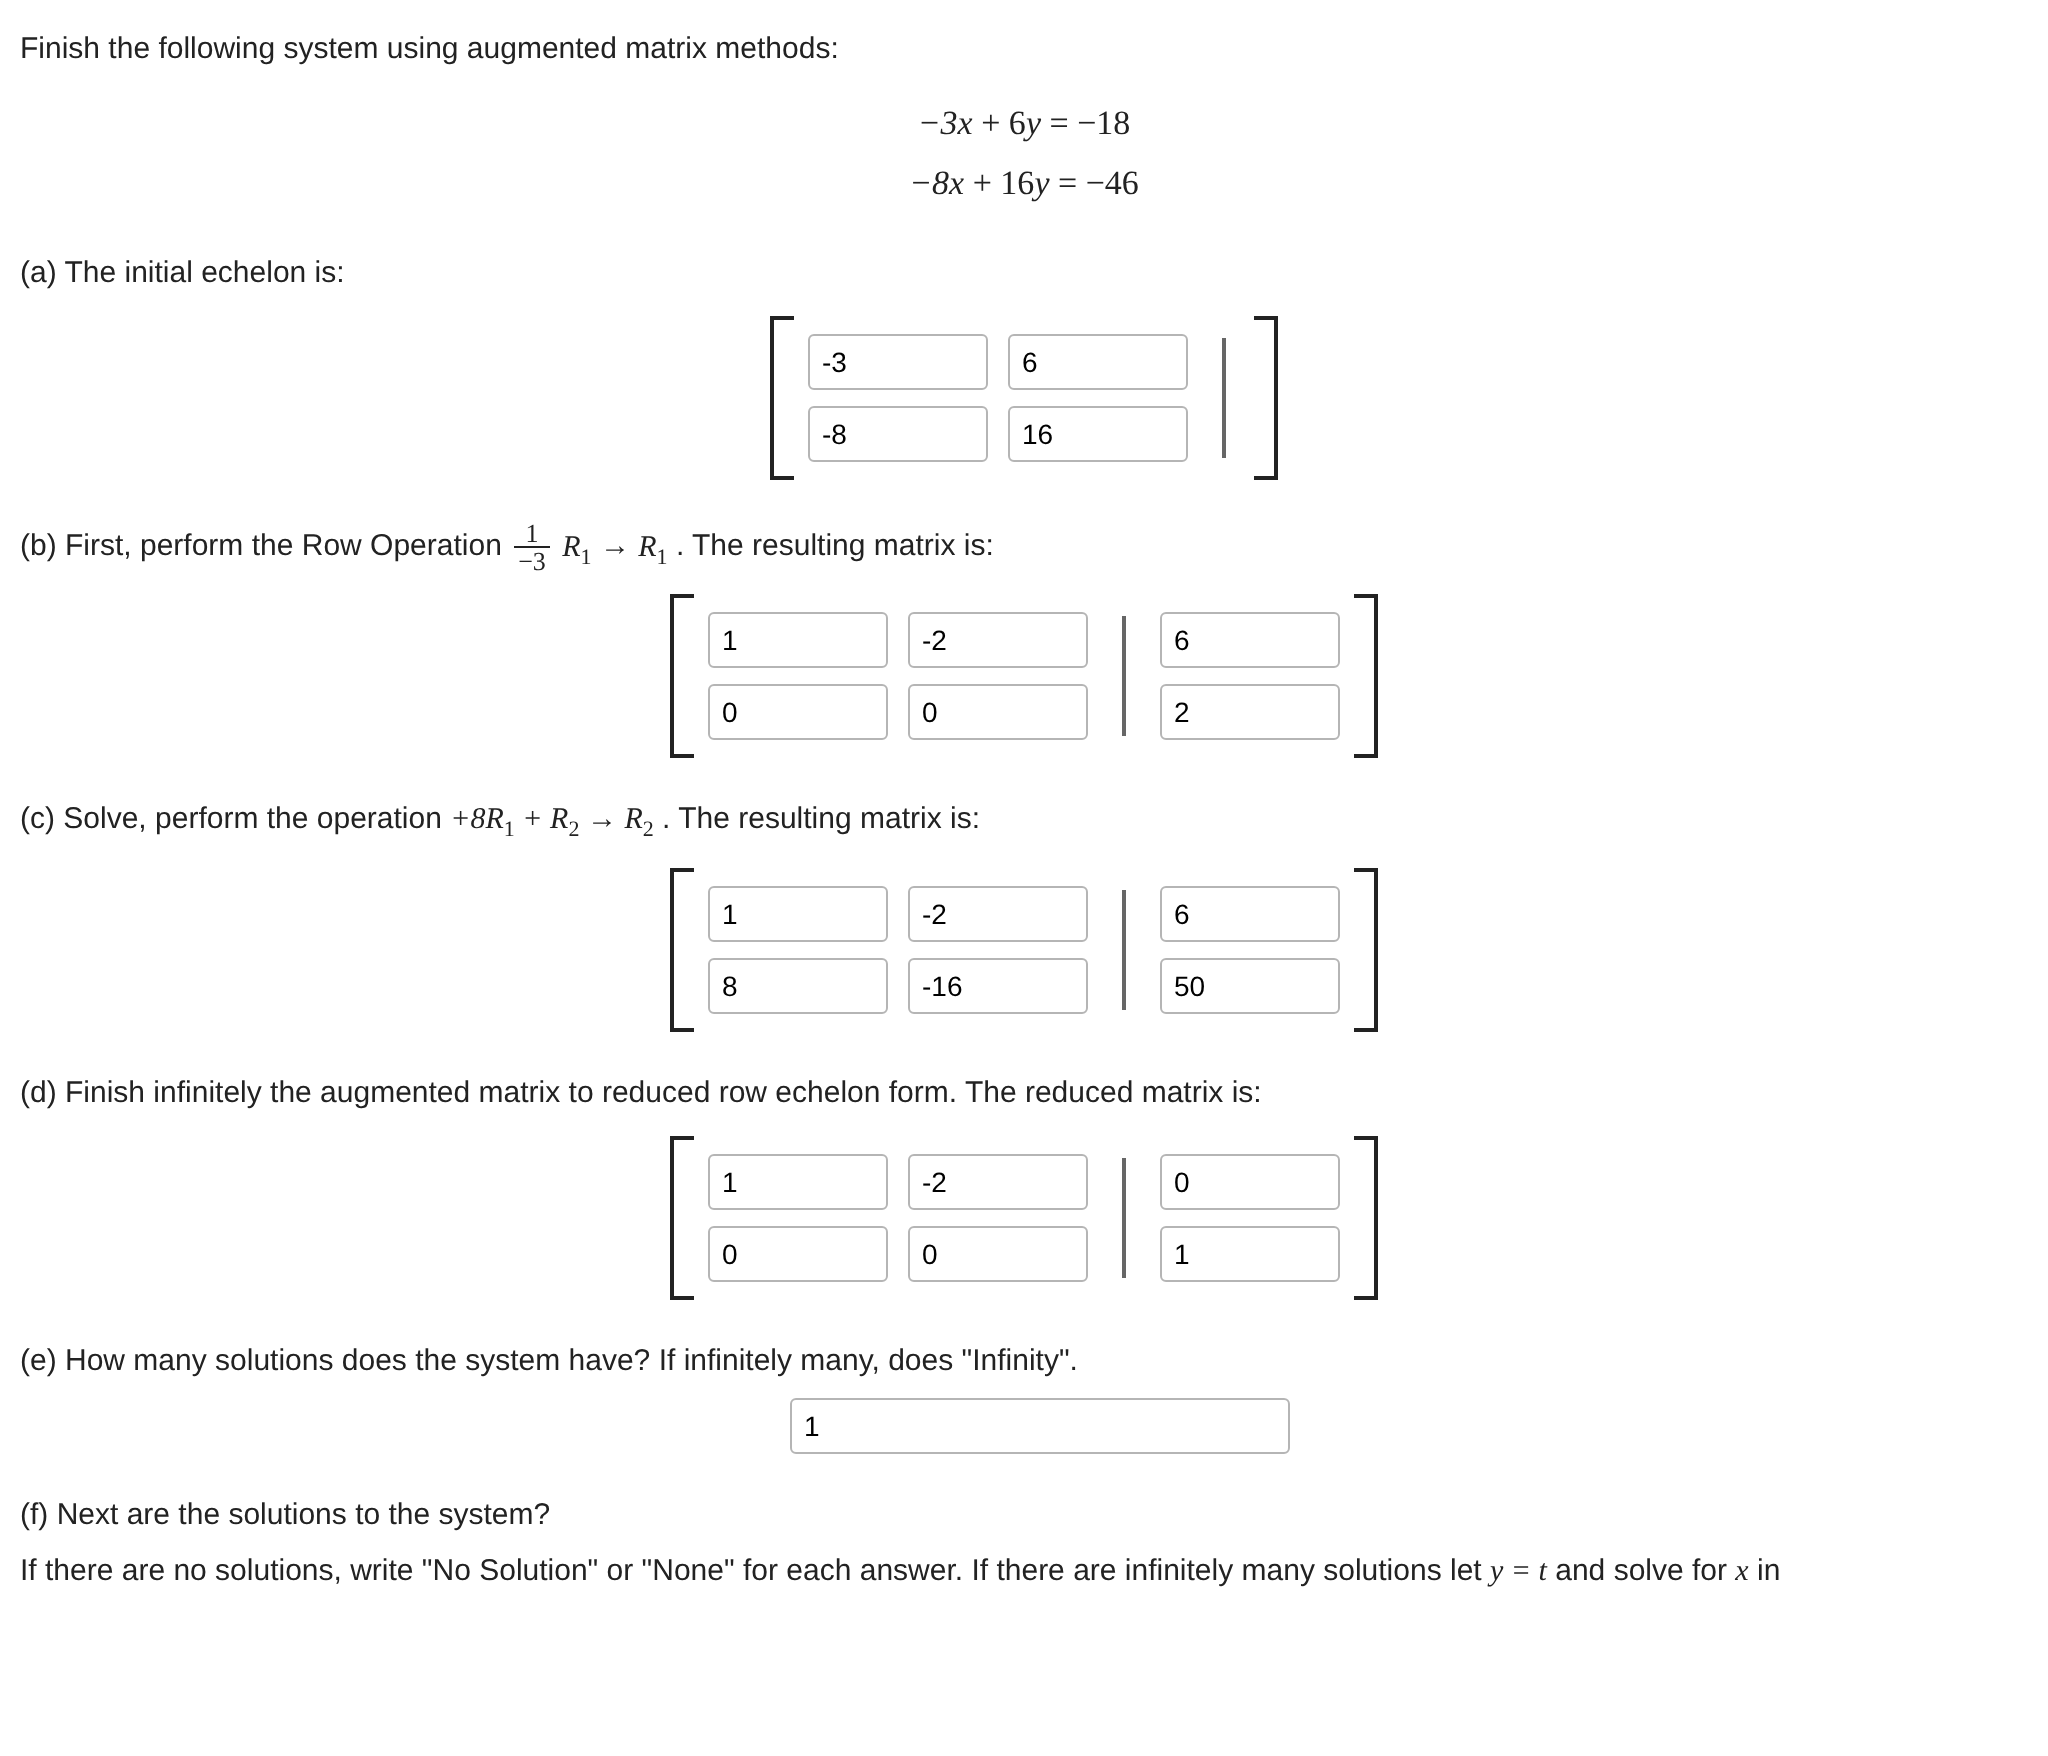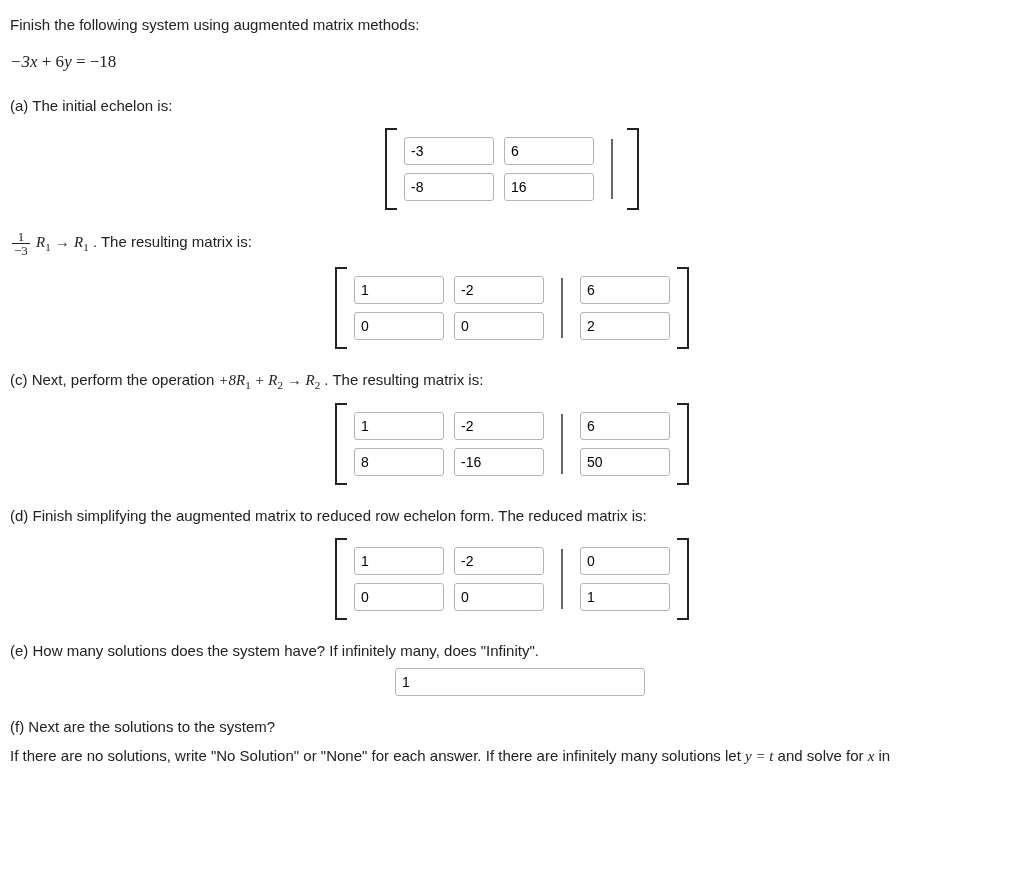--- a/index.html
+++ b/index.html
@@ -6,21 +6,21 @@
     font-family: Arial, Helvetica, sans-serif;
     font-size: 15px;
     color: #222;
     margin: 8px 10px;
     line-height: 1.5;
   }
   .question-text {
     margin: 6px 0;
   }
   .eq-block {
-    text-align: left;
+    text-align: center;
     font-family: 'Times New Roman', serif;
     font-size: 17px;
     margin: 10px 0 18px 0;
     line-height: 1.8;
   }
   .matrix-area {
     display: flex;
     align-items: center;
     justify-content: center;
     margin: 10px 0 20px 0;
@@ -91,38 +91,40 @@
     box-sizing: border-box;
   }
 </style>
 </head>
 <body>
 
 <div class="question-text">Finish the following system using augmented matrix methods:</div>
 
 <div class="eq-block">
   <div><span class="mathit">−3x</span> + 6<span class="mathit">y</span> = −18</div>
+  <div><span class="mathit">−8x</span> + 16<span class="mathit">y</span> = −46</div>
 </div>
 
 <div class="question-text">(a) The initial echelon is:</div>
 <div class="matrix-area">
   <span class="br left"></span>
   <div class="col">
     <input class="cell" value="-3" style="">
     <input class="cell" value="-8" style="">
   </div>
   <div class="col">
     <input class="cell" value="6" style="">
     <input class="cell" value="16" style="">
   </div>
   <span class="aug-bar"></span>
   <span class="br right"></span>
 </div>
 
 <div class="question-text">
+  <span>(b) First, perform the Row Operation </span>
   <span class="opfrac">
     <span class="num">1</span>
     <span class="den">−3</span>
   </span>
   <span class="mathit"><span>R</span><span class="sub">1</span></span>
   <span> → </span>
   <span class="mathit"><span>R</span><span class="sub">1</span></span>
   <span>. The resulting matrix is:</span>
 </div>
 <div class="matrix-area">
@@ -137,21 +139,21 @@
   </div>
   <span class="aug-bar"></span>
   <div class="col">
     <input class="cell" value="6" style="">
     <input class="cell" value="2" style="">
   </div>
   <span class="br right"></span>
 </div>
 
 <div class="question-text">
-  <span>(c) Next, perform the operation </span>
+  <span>(c) Solve, perform the operation </span>
   <span class="mathit">+8R<span class="sub">1</span> + R<span class="sub">2</span> → R<span class="sub">2</span></span>
   <span>. The resulting matrix is:</span>
 </div>
 <div class="matrix-area">
   <span class="br left"></span>
   <div class="col">
     <input class="cell" value="1" style="">
     <input class="cell" value="8" style="">
   </div>
   <div class="col">
@@ -159,21 +161,21 @@
     <input class="cell" value="-16" style="">
   </div>
   <span class="aug-bar"></span>
   <div class="col">
     <input class="cell" value="6" style="">
     <input class="cell" value="50" style="">
   </div>
   <span class="br right"></span>
 </div>
 
-<div class="question-text">(d) Finish simplifying the augmented matrix to reduced row echelon form. The reduced matrix is:</div>
+<div class="question-text">(d) Finish infinitely the augmented matrix to reduced row echelon form. The reduced matrix is:</div>
 <div class="matrix-area">
   <span class="br left"></span>
   <div class="col">
     <input class="cell" value="1" style="">
     <input class="cell" value="0" style="">
   </div>
   <div class="col">
     <input class="cell" value="-2" style="">
     <input class="cell" value="0" style="">
   </div>

